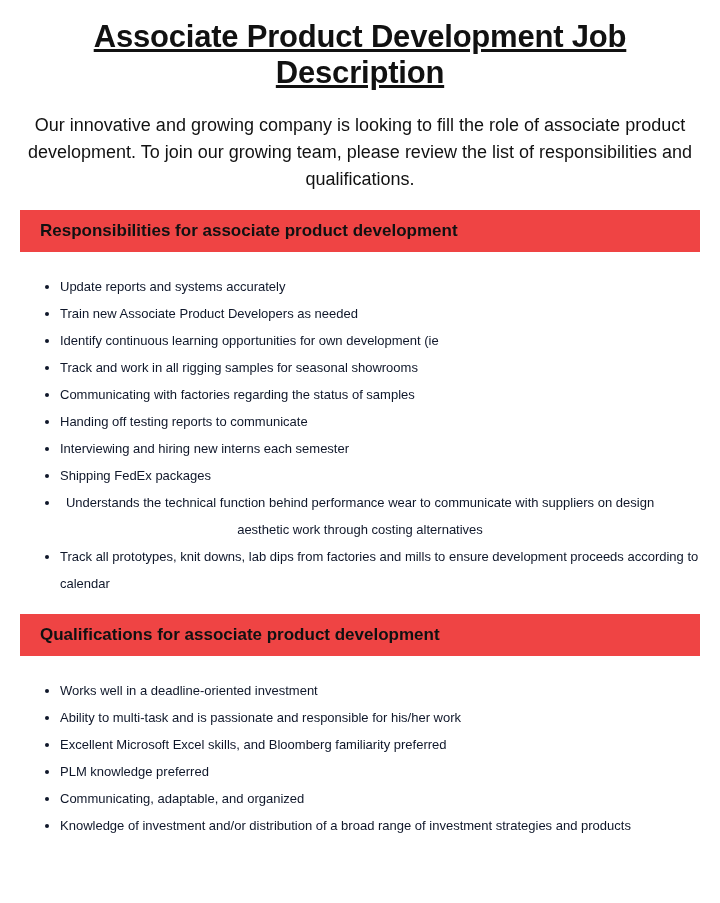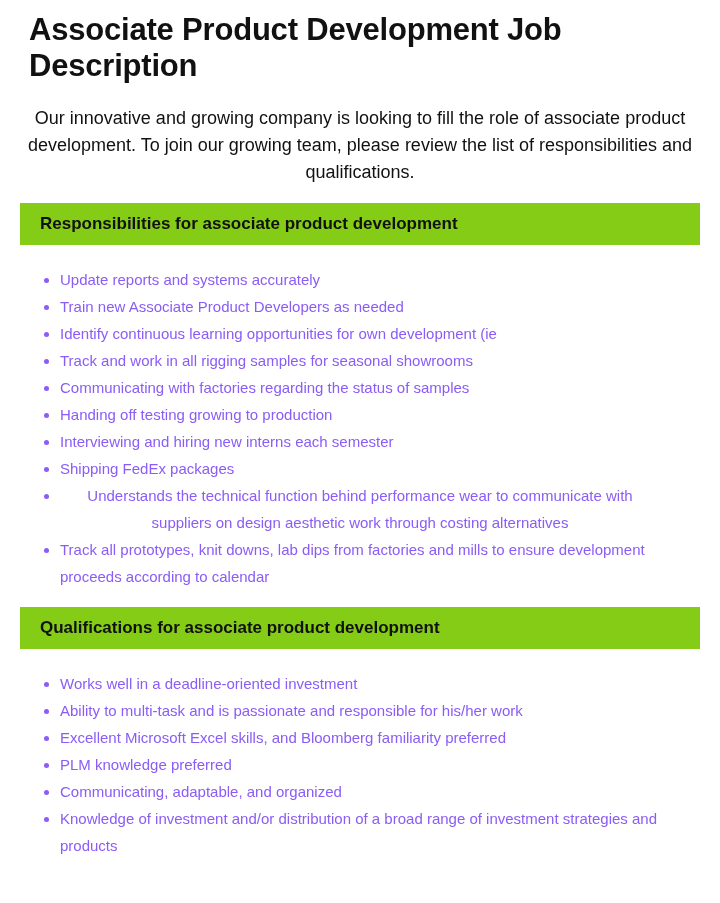--- a/index.html
+++ b/index.html
@@ -11,56 +11,57 @@
       width: 720px;
       height: 903px;
       overflow: hidden;
       font-family: "Liberation Sans", sans-serif;
       color: #111111;
     }
     .page {
       padding: 0 20px 0 20px;
     }
     h1 {
-      margin: 9px;
+      margin: 16px;
       padding-top: 3px;
       font-size: 31px;
       line-height: 36px;
       font-weight: 700;
-      text-align: left;
+      text-align: center;
       color: #111111;
       letter-spacing: -0.2px;
+      text-decoration: underline;
     }
     .intro {
       margin: 21px 0 0 0;
       font-size: 18px;
       line-height: 27px;
       color: #111111;
       text-align: center;
     }
     .section-header {
       margin-top: 17px;
-      background: #84cc16;
+      background: #ef4444;
       height: 42px;
       padding: 0 20px;
       display: flex;
       align-items: center;
       font-size: 17px;
       font-weight: 700;
       color: #111111;
     }
     ul {
       margin: 21px 0 0 0;
       padding: 0 0 0 40px;
       list-style: disc;
     }
     li {
-      font-size: 15px;
+      font-size: 13px;
       line-height: 27px;
-      color: #8b5cf6;
+      color: #0f172a;
     }
     .section-header.second {
       margin-top: 17px;
     }
   </style>
 </head>
 <body>
 
 <div class="page">
   <h1>Associate Product Development Job Description</h1>
@@ -68,21 +69,21 @@
 
   <div class="section-header">
     <span>Responsibilities for associate product development</span>
   </div>
   <ul>
     <li>Update reports and systems accurately</li>
     <li>Train new Associate Product Developers as needed</li>
     <li>Identify continuous learning opportunities for own development (ie</li>
     <li>Track and work in all rigging samples for seasonal showrooms</li>
     <li>Communicating with factories regarding the status of samples</li>
-    <li>Handing off testing growing to production</li>
+    <li>Handing off testing reports to communicate</li>
     <li>Interviewing and hiring new interns each semester</li>
     <li>Shipping FedEx packages</li>
     <li style="padding-right:40px;text-align:center;">Understands the technical function behind performance wear to communicate with suppliers on design aesthetic work through costing alternatives</li>
     <li>Track all prototypes, knit downs, lab dips from factories and mills to ensure development proceeds according to calendar</li>
   </ul>
 
   <div class="section-header second">
     <span>Qualifications for associate product development</span>
   </div>
   <ul>

